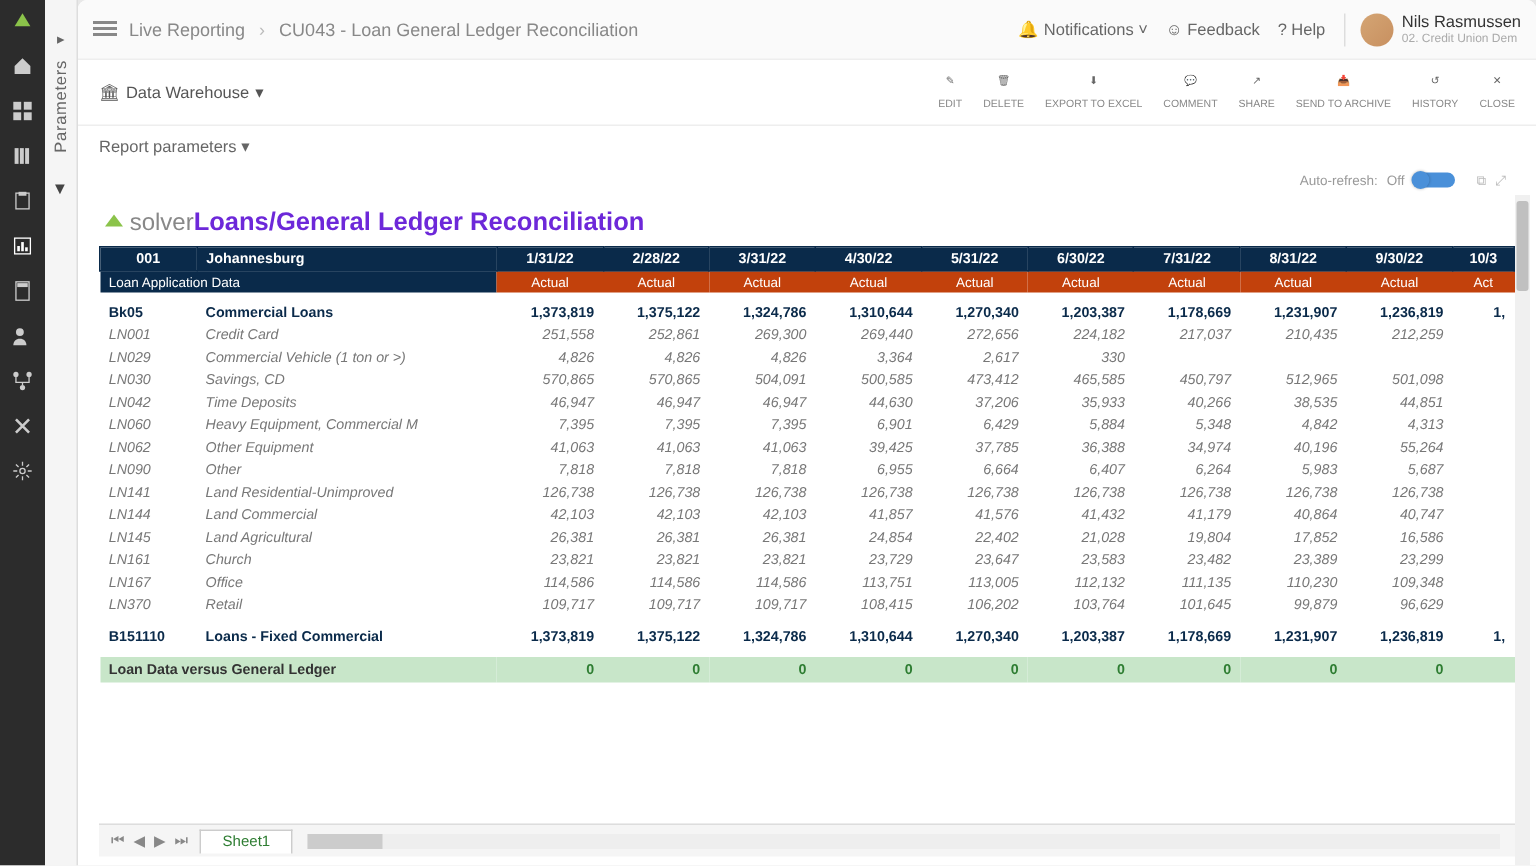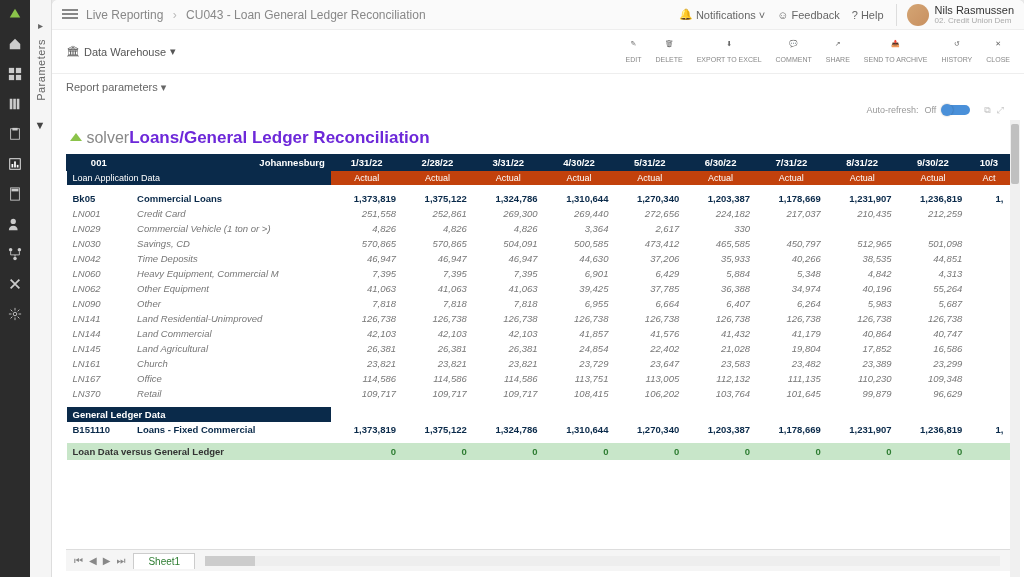--- a/index.html
+++ b/index.html
@@ -5,21 +5,21 @@
 *{box-sizing:border-box;margin:0;padding:0;font-family:"Segoe UI",Arial,sans-serif}
 body{background:#e8e8e8;width:1024px;height:577px;overflow:hidden;font-size:11px;color:#444}
 .app{display:flex;height:100%}
 .sidebar{width:30px;background:#2c2c2c;display:flex;flex-direction:column;align-items:center;padding-top:6px;gap:14px}
 .sidebar .ico{width:16px;height:16px;color:#ccc;display:flex;align-items:center;justify-content:center;cursor:pointer}
 .sidebar .ico svg{width:14px;height:14px;fill:currentColor}
 .paramtab{width:22px;background:#f5f5f5;border-right:1px solid #ddd;display:flex;flex-direction:column;align-items:center;padding-top:20px;gap:8px}
 .paramtab .vtext{writing-mode:vertical-rl;transform:rotate(180deg);color:#666;font-size:11px;letter-spacing:0.5px}
 .paramtab .fi{width:12px;height:12px;color:#444}
 .main{flex:1;display:flex;flex-direction:column;background:#fff;border-radius:6px 6px 0 0;overflow:hidden;position:relative}
-.topbar{height:30px;display:flex;align-items:center;padding:0 10px;border-bottom:1px solid #eee;background:#fafafa}
+.topbar{height:40px;display:flex;align-items:center;padding:0 10px;border-bottom:1px solid #eee;background:#fafafa}
 .ham{width:16px;height:12px;cursor:pointer;margin-right:8px}
 .ham div{height:2px;background:#888;margin-bottom:2px}
 .crumb{color:#888;font-size:12px}
 .crumb .sep{margin:0 6px;color:#bbb}
 .topright{margin-left:auto;display:flex;align-items:center;gap:12px;color:#666;font-size:11px}
 .topright .itm{display:flex;align-items:center;gap:3px;cursor:pointer}
 .user{display:flex;align-items:center;gap:6px;padding-left:10px;border-left:1px solid #ddd}
 .avatar{width:22px;height:22px;border-radius:50%;background:linear-gradient(135deg,#d4a574,#c89060)}
 .uname{font-size:11px;color:#333;line-height:1}
 .usub{font-size:8px;color:#aaa}
@@ -40,21 +40,21 @@
 .logo{font-size:16px;color:#888;font-weight:300}
 .logo .tri{display:inline-block;width:0;height:0;border-left:6px solid transparent;border-right:6px solid transparent;border-bottom:8px solid #8bc34a;vertical-align:2px}
 .rtitle{font-size:17px;color:#6d28d9;font-weight:600}
 table{border-collapse:collapse;font-size:9.5px;color:#555;width:100%}
 th,td{padding:2px 6px;text-align:right;white-space:nowrap}
 td.l,th.l{text-align:left}
 td.c,th.c{text-align:center}
 .hdr-dark td{background:#0a2a4a;color:#fff;font-weight:600;border:1px solid #0a2a4a}
 .sub-blue td{background:#c2410c;color:#fff;font-size:9px;padding:2px 6px}
 .code-cell{background:#fff;color:#0a2a4a;font-weight:600;border:1px solid #0a2a4a;text-align:center}
-.loc-cell{background:#fff;color:#0a2a4a;font-weight:600;border:1px solid #0a2a4a;text-align:right}
+.loc-cell{background:#fff;color:#0a2a4a;font-weight:600;border:1px solid #0a2a4a;text-align:left}
 .section td{color:#0a2a4a;font-weight:700;padding-top:4px}
 .row-it td{font-style:italic;color:#777}
 .row-code{color:#666;font-style:italic}
 .gl-hdr td{background:#0a2a4a;color:#fff;font-weight:600;padding:2px 6px}
 .gl-row td{color:#0a2a4a;font-weight:700}
 .diff-row td{background:#c8e6c9;font-weight:700;color:#2e7d32;padding:3px 6px}
 .diff-row td.l{color:#333}
 .sheet-tabs{position:absolute;bottom:6px;left:14px;right:14px;height:22px;display:flex;align-items:center;background:#f5f5f5;border-top:1px solid #ddd;font-size:10px}
 .sheet-nav{display:flex;gap:2px;padding:0 6px;color:#888}
 .sheet-nav span{cursor:pointer;padding:0 2px}
@@ -455,24 +455,20 @@
               <td>101,645</td>
               <td>99,879</td>
               <td>96,629</td>
               <td></td>
             </tr>
           </tbody>
         <tbody>
             <tr>
               <td colspan="12" style="height:6px"></td>
             </tr>
-        <tr class="gl-hdr">
-              <td class="l" colspan="2">General Ledger Data</td>
-              <td colspan="10" style="background:#fff"></td>
-            </tr>
         <tr class="gl-row">
           <td class="l">B151110</td>
               <td class="l">Loans - Fixed Commercial</td>
           <td>1,373,819</td>
               <td>1,375,122</td>
               <td>1,324,786</td>
               <td>1,310,644</td>
               <td>1,270,340</td>
               <td>1,203,387</td>
               <td>1,178,669</td>

